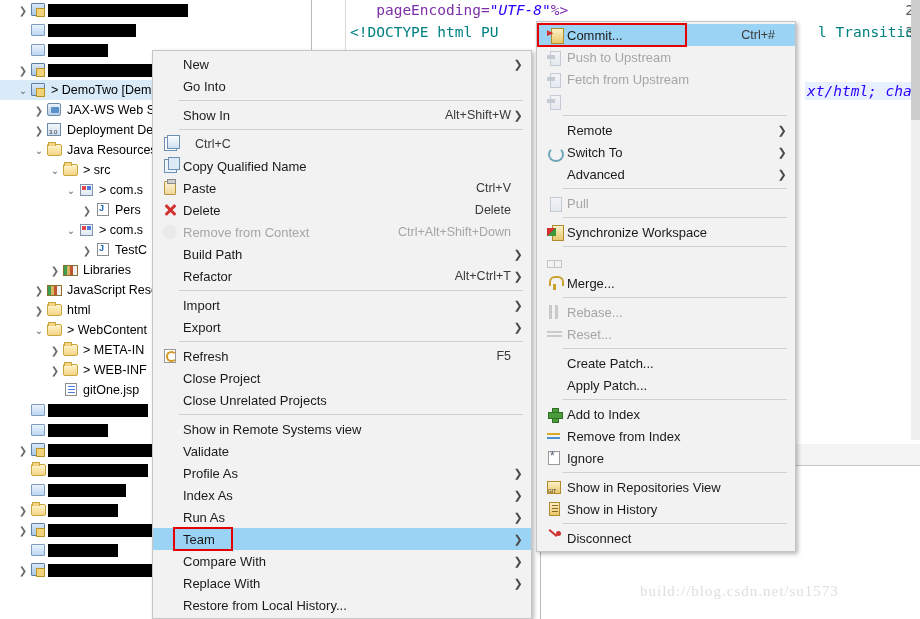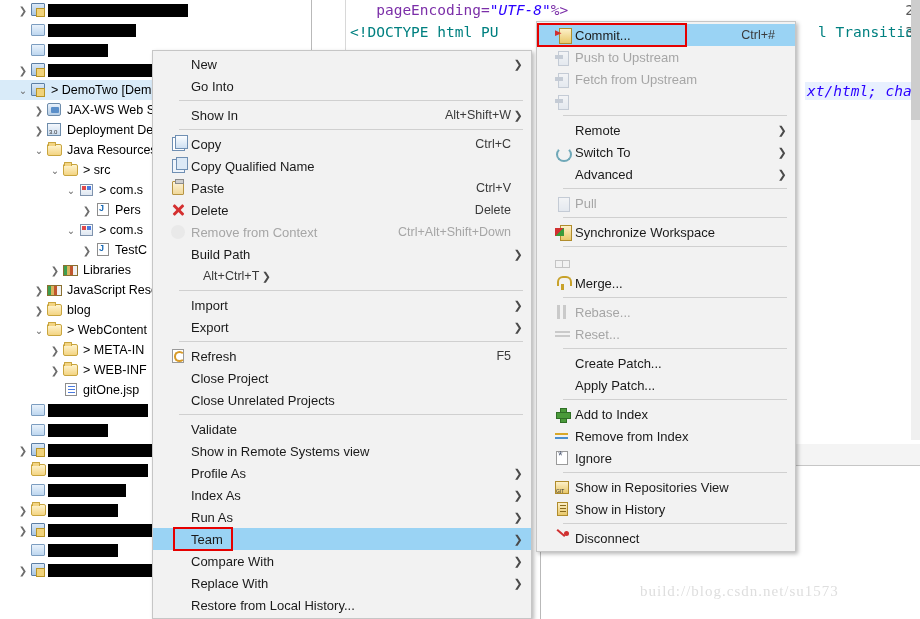--- a/index.html
+++ b/index.html
@@ -148,21 +148,21 @@
     position: absolute; background: #f2f2f2; border: 1px solid #c6c6c6;
     box-shadow: 2px 2px 4px rgba(0,0,0,0.28);
     font-family: "Liberation Sans", sans-serif;
     padding: 2px 0;
   }
   #menu1 { left: 152px; top: 50px; width: 380px; }
   #menu2 { left: 536px; top: 21px; width: 260px; }
 
   .mi {
     position: relative; height: 22px; display: flex; align-items: center;
-    font-size: 13px; color: #1a1a1a; padding: 0 6px 0 12px;
+    font-size: 13px; color: #1a1a1a; padding: 0 6px 0 4px;
   }
   .mi.hl { background: #9ad3f4; }
   .mi.disabled { color: #a6a6a6; }
   .mi-ico {
     width: 26px; flex: 0 0 26px; height: 22px; position: relative;
     display: flex; align-items: center; justify-content: center;
   }
   .mi-label { flex: 1 1 auto; white-space: nowrap; }
   .mi-accel { color: #3a3a3a; font-size: 12.5px; margin-left: 12px; white-space: nowrap; }
   .mi.disabled .mi-accel { color: #a6a6a6; }
@@ -420,21 +420,21 @@
         <span class="tree-ico">
           <span class="ic-lib"></span>
         </span>
         <span class="tree-label">JavaScript Reso</span>
       </div>
       <div class="tree-row" style="top: 300px; padding-left: 32px;">
         <span class="twisty">❯</span>
         <span class="tree-ico">
           <span class="ic-folder"></span>
         </span>
-        <span class="tree-label">blog</span>
+        <span class="tree-label">html</span>
       </div>
       <div class="tree-row" style="top: 320px; padding-left: 32px;">
         <span class="twisty">⌄</span>
         <span class="tree-ico">
           <span class="ic-folder"></span>
         </span>
         <span class="tree-label">&gt; WebContent</span>
       </div>
       <div class="tree-row" style="top: 340px; padding-left: 48px;">
         <span class="twisty">❯</span>
@@ -563,21 +563,20 @@
         <span class="mi-ico"></span>
         <span class="mi-label">Show In</span>
         <span class="mi-accel">Alt+Shift+W</span>
         <span class="mi-sub">❯</span>
       </div>
       <div class="sep"></div>
       <div class="mi" id="context-menu-copy">
         <span class="mi-ico">
           <span class="g-copy"></span>
         </span>
-        <span class="mi-label">Copy</span>
         <span class="mi-accel">Ctrl+C</span>
         <span class="mi-sub"></span>
       </div>
       <div class="mi" id="context-menu-copy-qualified">
         <span class="mi-ico">
           <span class="g-copyq"></span>
         </span>
         <span class="mi-label">Copy Qualified Name</span>
         <span class="mi-accel"></span>
         <span class="mi-sub"></span>
@@ -607,20 +606,21 @@
         <span class="mi-sub"></span>
       </div>
       <div class="mi" id="context-menu-build-path">
         <span class="mi-ico"></span>
         <span class="mi-label">Build Path</span>
         <span class="mi-accel"></span>
         <span class="mi-sub">❯</span>
       </div>
       <div class="mi" id="context-menu-refactor">
         <span class="mi-ico"></span>
+        <span class="mi-label">Refactor</span>
         <span class="mi-accel">Alt+Ctrl+T</span>
         <span class="mi-sub">❯</span>
       </div>
       <div class="sep"></div>
       <div class="mi" id="context-menu-import">
         <span class="mi-ico"></span>
         <span class="mi-label">Import</span>
         <span class="mi-accel"></span>
         <span class="mi-sub">❯</span>
       </div>
@@ -645,29 +645,29 @@
         <span class="mi-accel"></span>
         <span class="mi-sub"></span>
       </div>
       <div class="mi" id="context-menu-close-unrelated">
         <span class="mi-ico"></span>
         <span class="mi-label">Close Unrelated Projects</span>
         <span class="mi-accel"></span>
         <span class="mi-sub"></span>
       </div>
       <div class="sep"></div>
+      <div class="mi" id="context-menu-show-remote">
+        <span class="mi-ico"></span>
+        <span class="mi-label">Show in Remote Systems view</span>
+        <span class="mi-accel"></span>
+        <span class="mi-sub"></span>
+      </div>
       <div class="mi" id="context-menu-validate">
         <span class="mi-ico"></span>
         <span class="mi-label">Validate</span>
-        <span class="mi-accel"></span>
-        <span class="mi-sub"></span>
-      </div>
-      <div class="mi" id="context-menu-show-remote">
-        <span class="mi-ico"></span>
-        <span class="mi-label">Show in Remote Systems view</span>
         <span class="mi-accel"></span>
         <span class="mi-sub"></span>
       </div>
       <div class="mi" id="context-menu-profile-as">
         <span class="mi-ico"></span>
         <span class="mi-label">Profile As</span>
         <span class="mi-accel"></span>
         <span class="mi-sub">❯</span>
       </div>
       <div class="mi" id="context-menu-debug-as">

